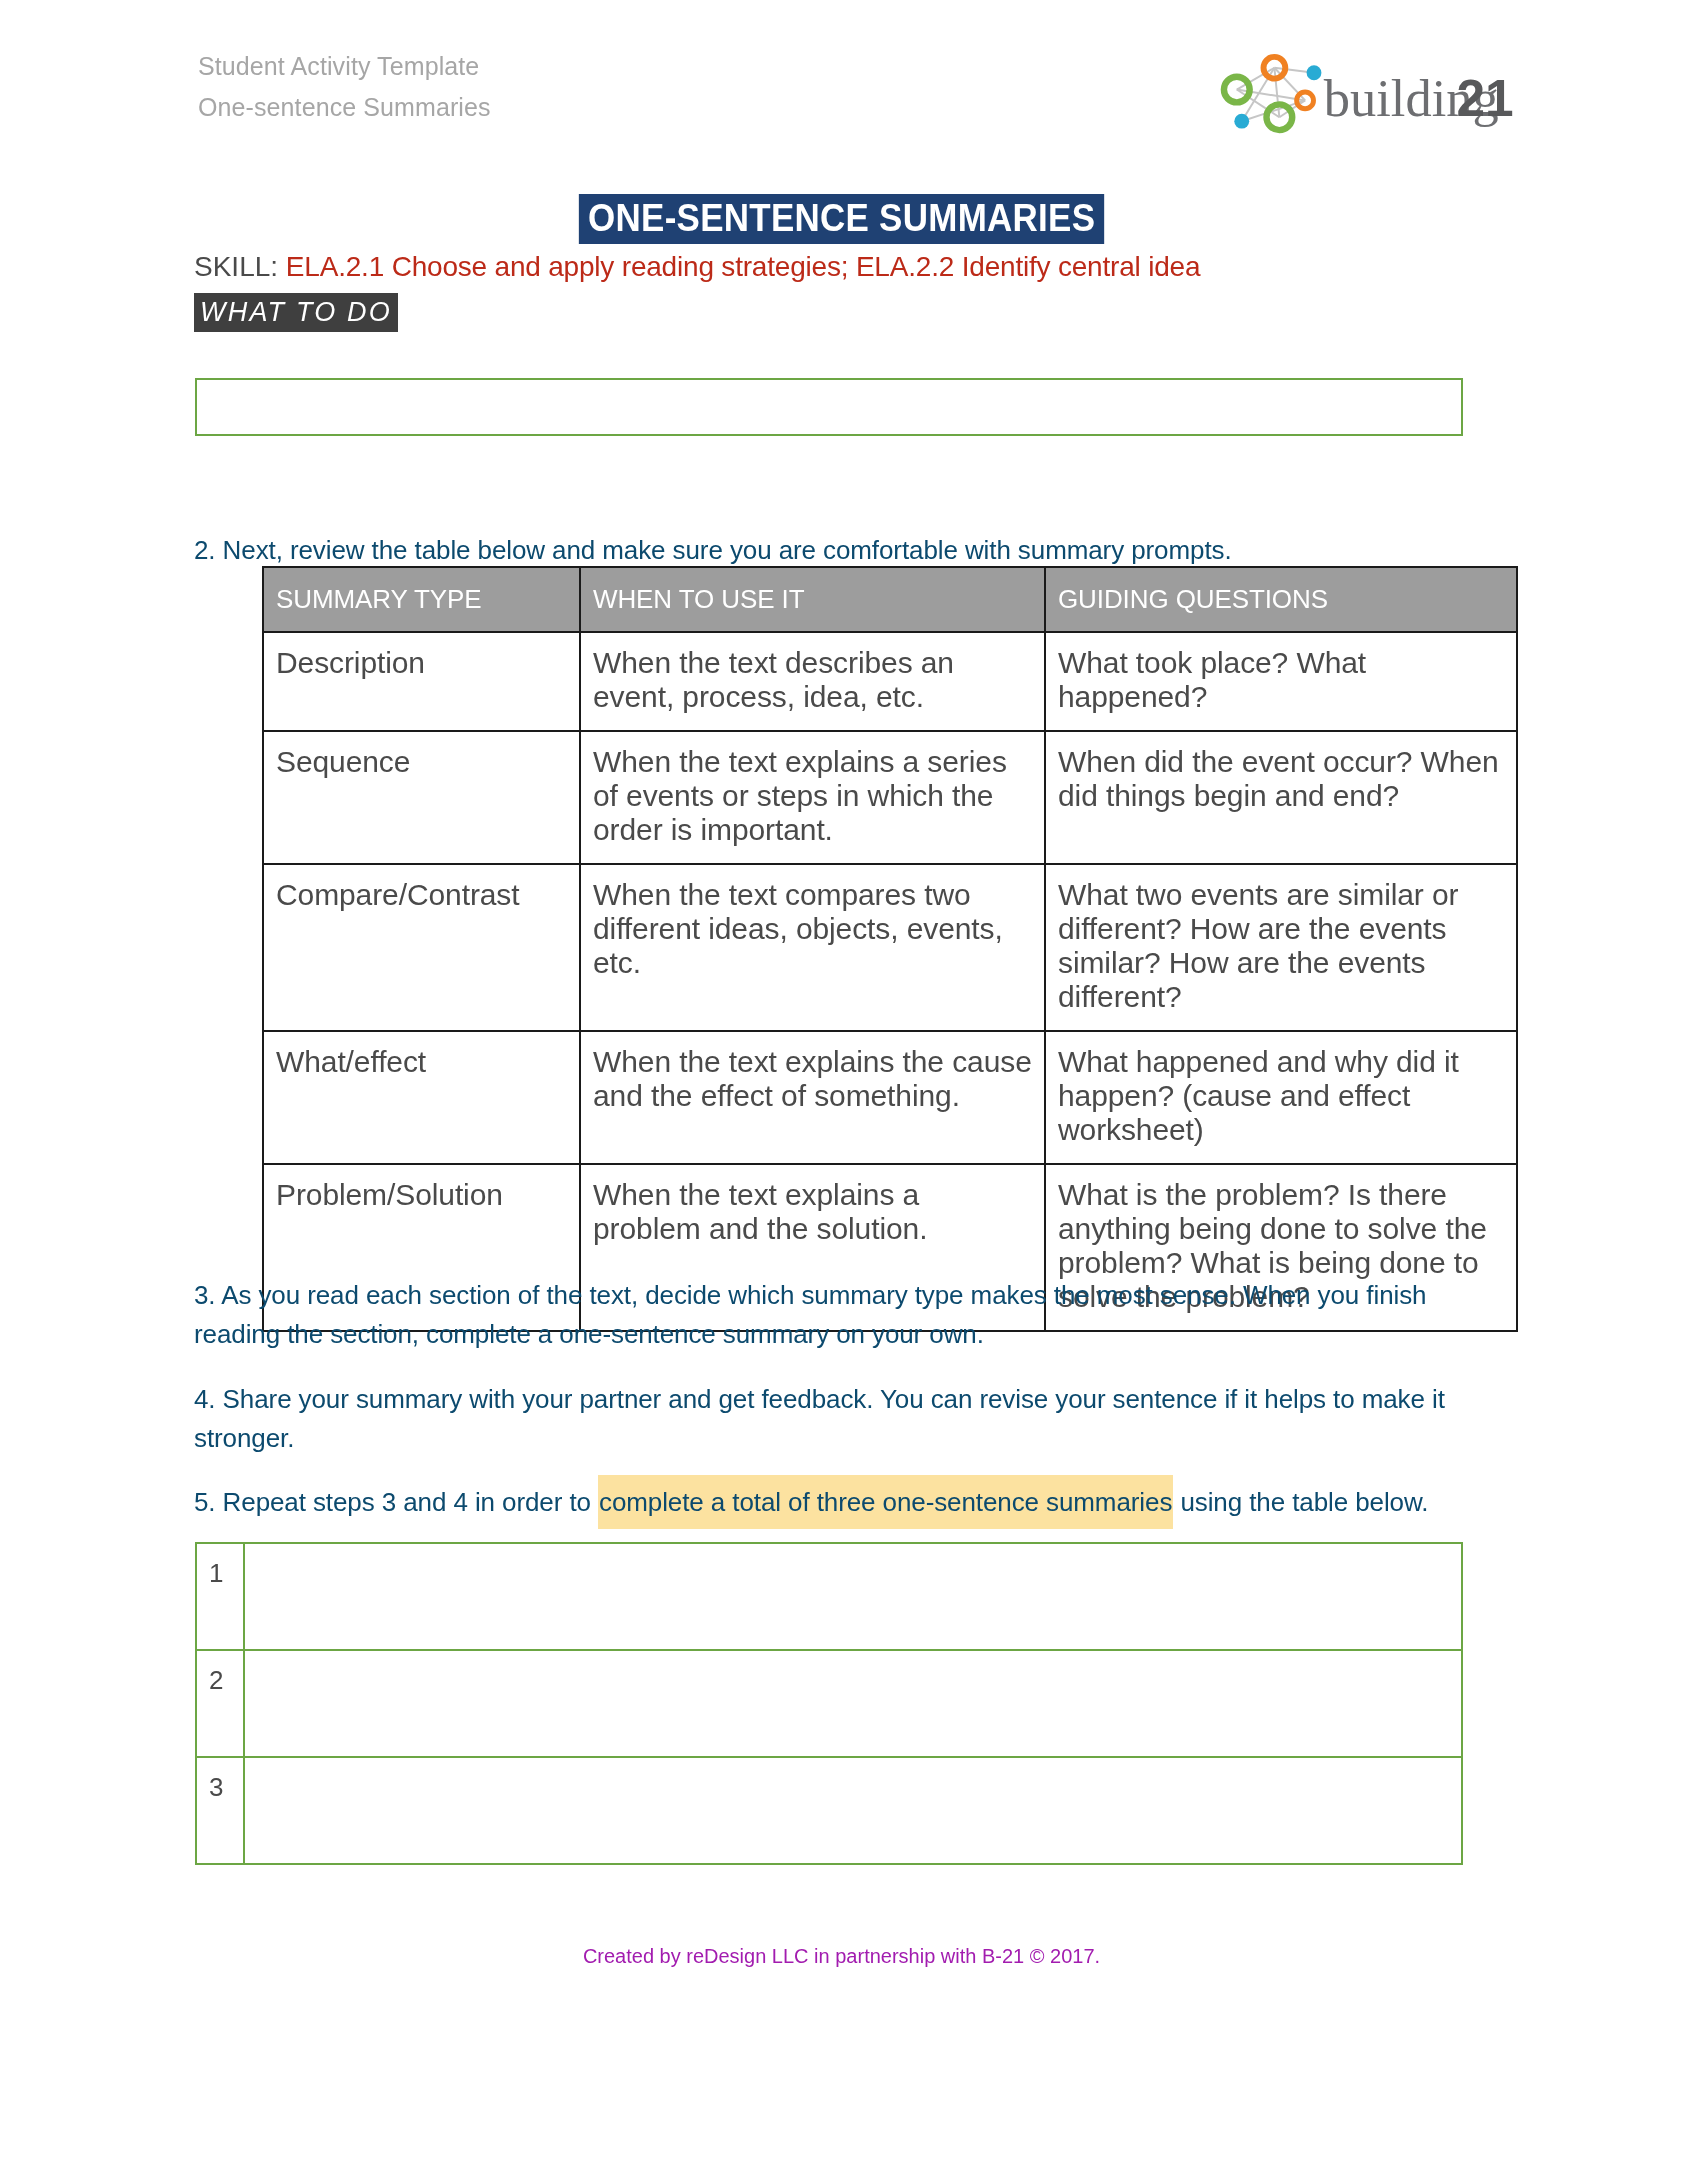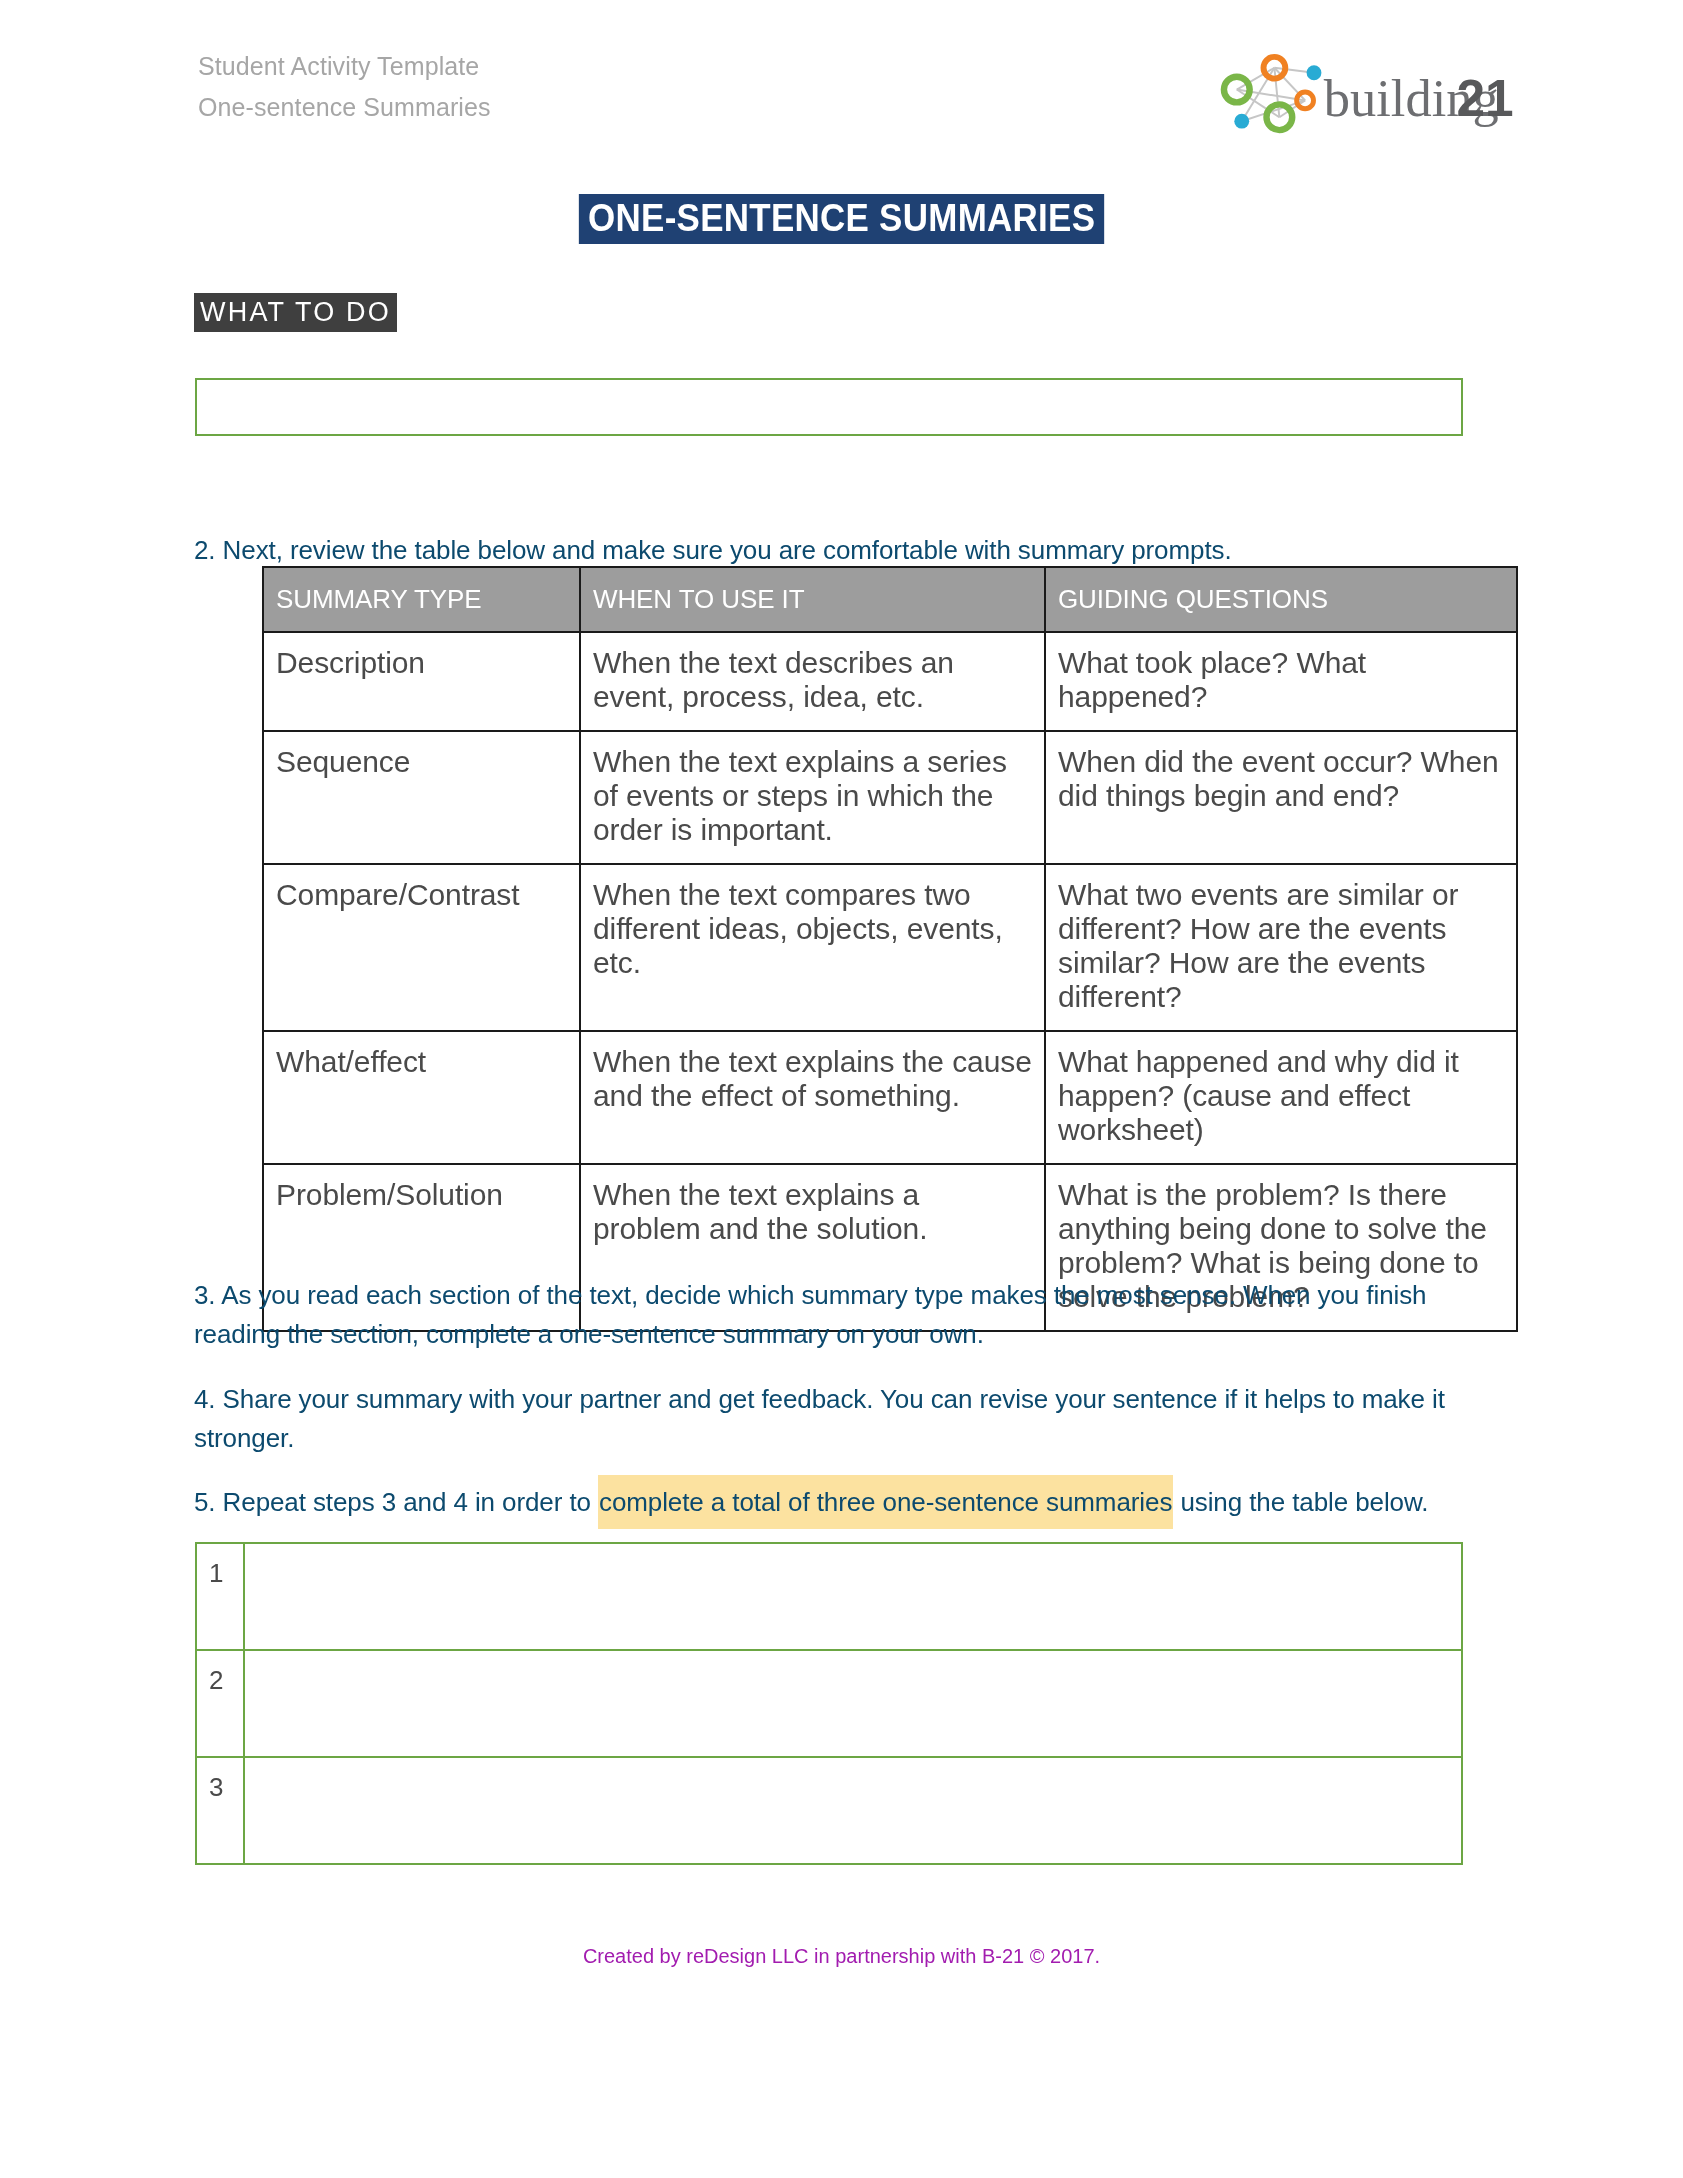--- a/index.html
+++ b/index.html
@@ -103,20 +103,21 @@
   }
   .whattodo-hl {
     display: inline-block;
     background: #3F3F3F;
     color: #ffffff;
     font-size: 27px;
     line-height: 34px;
     padding: 2px 6px 3px 6px;
     letter-spacing: 2.2px;
     font-family: "Liberation Sans", sans-serif;
+    font-style: italic;
   }
 
   
   .step {
     position: absolute;
     left: 194px;
     font-size: 26px;
     line-height: 39px;
     color: #0c4a6e;
     font-family: "Liberation Sans", sans-serif;
@@ -260,20 +261,23 @@
         <text x="119" y="71" font-family="'Liberation Serif', serif" font-size="53" fill="#6D6E71">building</text>
         <text x="253" y="71" font-family="'Liberation Sans', sans-serif" font-size="52" font-weight="bold" fill="#58595B">21</text>
       </svg>
     </div>
   </div>
 
   <div class="title-row">
     <span class="title-hl">ONE-SENTENCE SUMMARIES</span>
   </div>
 
+  <div class="skill-line">
+    <span class="skill-label">SKILL: </span><span class="skill-text">ELA.2.1 Choose and apply reading strategies; ELA.2.2 Identify central idea</span>
+  </div>
 
   <div class="whattodo-row">
     <span class="whattodo-hl">WHAT TO DO</span>
   </div>
 
   <div class="step step-1">1. Write the source of the text you are using for this activity.</div>
 
   <div class="source-box"></div>
 
   <div class="step step-2">2. Next, review the table below and make sure you are comfortable with summary prompts.</div>

